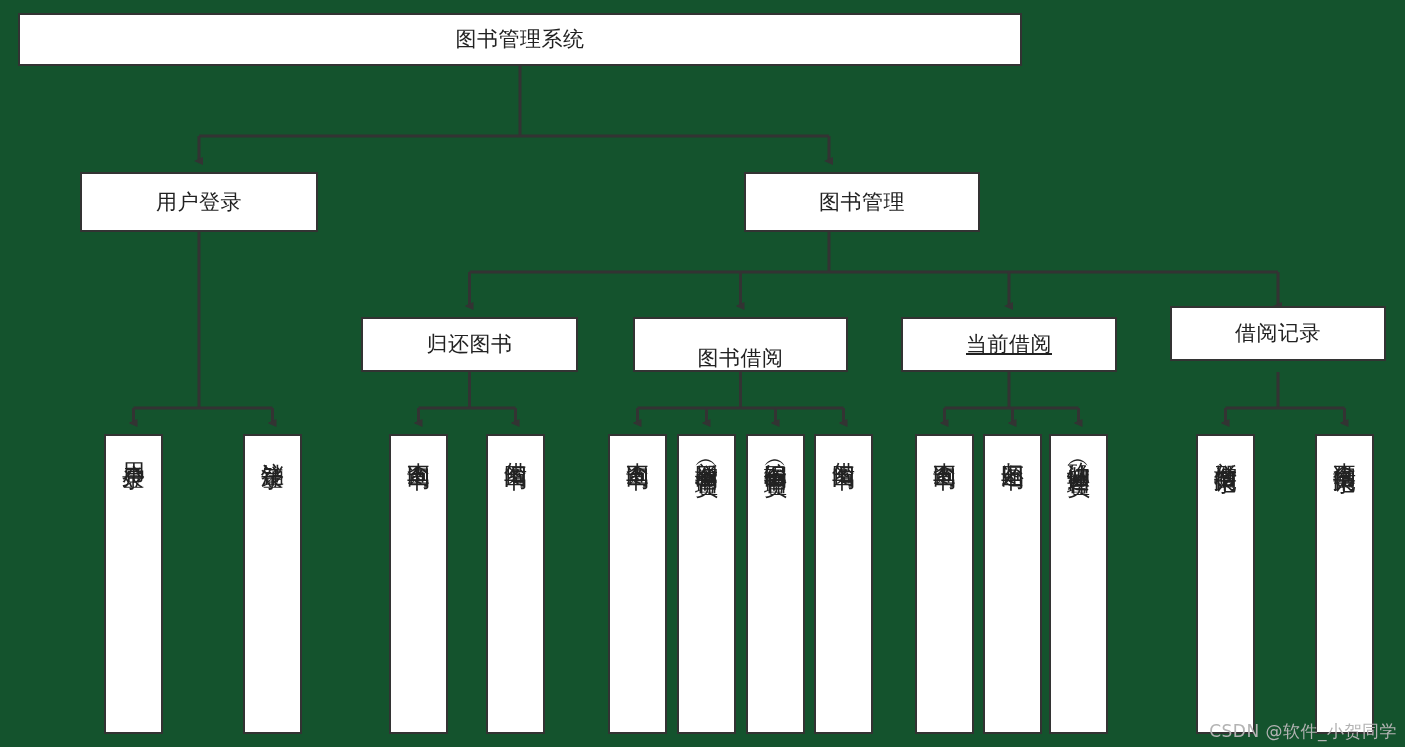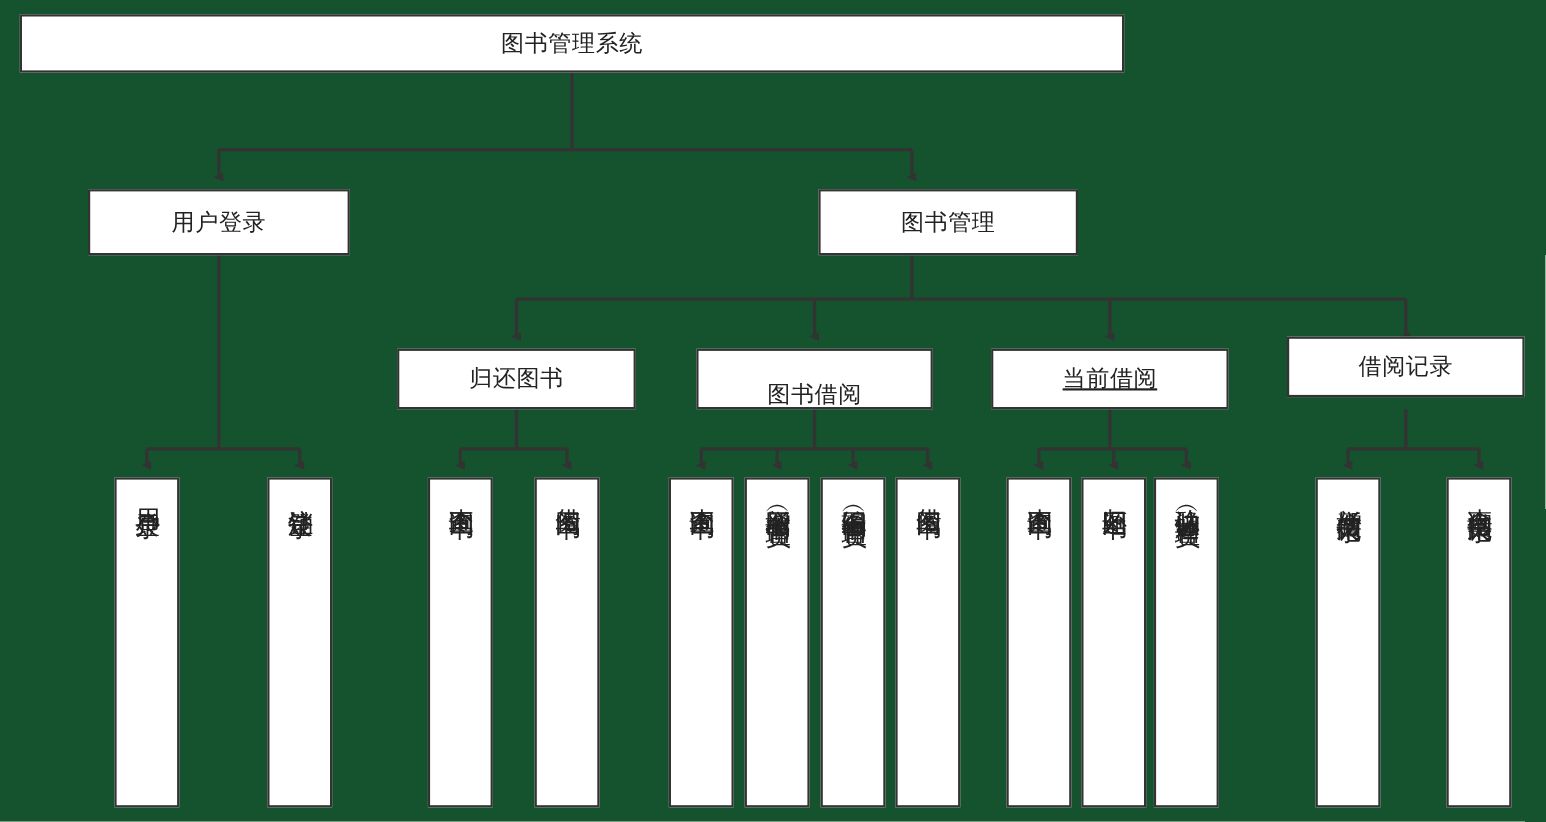--- a/index.html
+++ b/index.html
@@ -168,13 +168,14 @@
       <div class="node vert" style="left: 1049px; top: 434px; width: 59px; height: 300px; border-color: rgb(51, 51, 51); background: rgb(255, 255, 255);">
         <span class="label" style="color: rgb(34, 34, 34);">确认归还（管理员）</span>
       </div>
       <div class="node vert" style="left: 1196px; top: 434px; width: 59px; height: 300px; border-color: rgb(51, 51, 51); background: rgb(255, 255, 255);">
         <span class="label" style="color: rgb(34, 34, 34);">新增借阅记录</span>
       </div>
       <div class="node vert" style="left: 1315px; top: 434px; width: 59px; height: 300px; border-color: rgb(51, 51, 51); background: rgb(255, 255, 255);">
         <span class="label" style="color: rgb(34, 34, 34);">查询借阅记录</span>
       </div>
     </div>
+  <div id="watermark">CSDN @软件_小贺同学</div>
 </div>
 
 </body></html>

